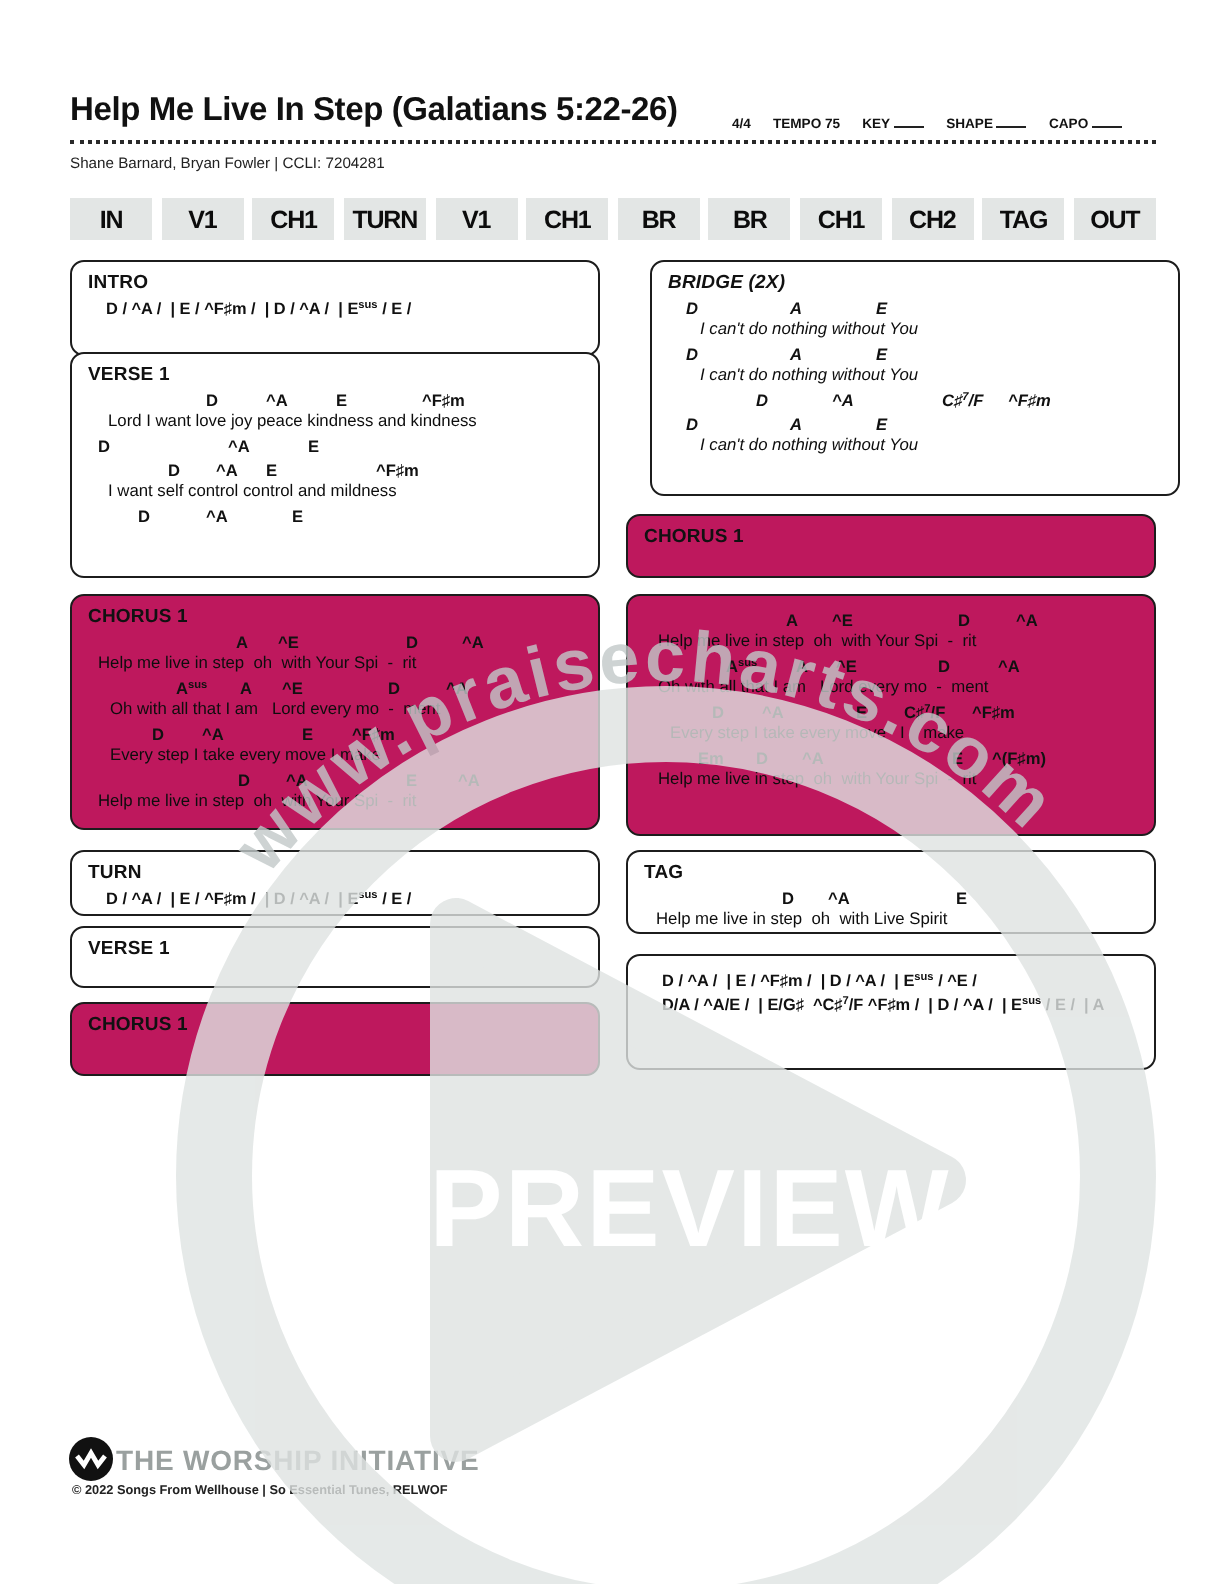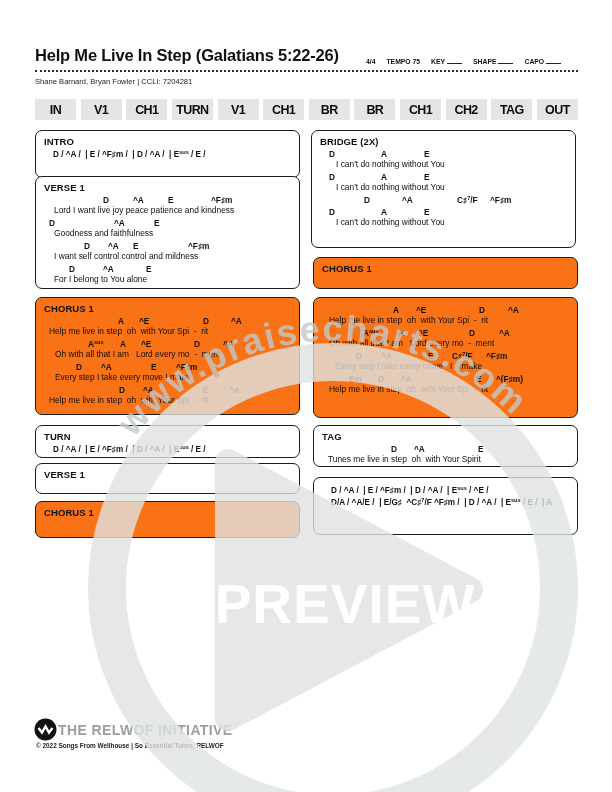--- a/index.html
+++ b/index.html
@@ -12,21 +12,21 @@
   .meta .blank{display:inline-block;width:15px;border-bottom:1px solid #222;height:6px;margin-left:2px;}
   .dotline{left:35px;top:70px;width:543px;border-top:2.2px dotted #2a2a2a;height:0;}
   .authors{left:35px;top:77px;font-size:7.6px;color:#222;}
   
   .nav{left:35px;top:99px;width:543px;display:flex;justify-content:space-between;}
   .nav-btn{background:#e3e6e5;width:41px;height:21px;display:flex;align-items:center;justify-content:center;
            font-weight:bold;font-size:12.5px;letter-spacing:-0.6px;color:#0c0c0c;}
   
   .box{position:absolute;width:265px;border:1.4px solid #1c1c1c;border-radius:7px;background:#fff;
        padding:5px 8px;box-sizing:border-box;overflow:hidden;}
-  .box.gray{background:#f97316;}
+  .box.gray{background:#be185d;}
   .box-label{font-weight:bold;font-size:9.5px;letter-spacing:0.1px;}
   .runline{font-weight:bold;font-size:8.2px;margin-top:3px;margin-left:9px;white-space:pre;
            font-family:"Liberation Sans","DejaVu Sans",sans-serif;}
   .pair{margin-top:2px;}
   .chordrow{position:relative;height:10px;}
   .chord{position:absolute;top:0;font-weight:bold;font-size:8.3px;white-space:pre;}
   .lyric{font-size:8.4px;white-space:pre;line-height:11px;height:11px;color:#0d0d0d;}
   .sup{font-size:5.6px;position:relative;top:-3px;font-weight:bold;}
   
   .brand{left:58px;top:722px;font-size:14px;font-weight:bold;color:#9aa09f;letter-spacing:0.4px;}
@@ -70,46 +70,44 @@
   </div>
 <div class="box" style="left:35px;top:176px;height:113px;">
     <div class="box-label">VERSE 1</div>
     <div class="pair">
       <div class="chordrow">
         <span class="chord" style="left: 59px;">D</span>
         <span class="chord" style="left: 89px;">^A</span>
         <span class="chord" style="left: 124px;">E</span>
         <span class="chord" style="left: 167px;">^F♯m</span>
       </div>
-      <div class="lyric" style="padding-left: 10px;">Lord I want live joy peace patience and kindness</div>
+      <div class="lyric" style="padding-left: 10px;">Lord I want love joy peace kindness and kindness</div>
     </div>
     <div class="pair">
       <div class="chordrow">
         <span class="chord" style="left: 5px;">D</span>
         <span class="chord" style="left: 70px;">^A</span>
         <span class="chord" style="left: 110px;">E</span>
       </div>
-      <div class="lyric" style="padding-left: 10px;">Goodness and faithfulness</div>
     </div>
     <div class="pair">
       <div class="chordrow">
         <span class="chord" style="left: 40px;">D</span>
         <span class="chord" style="left: 64px;">^A</span>
         <span class="chord" style="left: 89px;">E</span>
         <span class="chord" style="left: 144px;">^F♯m</span>
       </div>
       <div class="lyric" style="padding-left: 10px;">I want self control control and mildness</div>
     </div>
     <div class="pair">
       <div class="chordrow">
         <span class="chord" style="left: 25px;">D</span>
         <span class="chord" style="left: 59px;">^A</span>
         <span class="chord" style="left: 102px;">E</span>
       </div>
-      <div class="lyric" style="padding-left: 10px;">For I belong to You alone</div>
     </div>
   </div>
 <div class="box gray" style="left:35px;top:297px;height:118px;">
     <div class="box-label">CHORUS 1</div>
     <div class="pair">
       <div class="chordrow">
         <span class="chord" style="left: 74px;">A</span>
         <span class="chord" style="left: 95px;">^E</span>
         <span class="chord" style="left: 159px;">D</span>
         <span class="chord" style="left: 187px;">^A</span>
@@ -149,21 +147,21 @@
     <div class="box-label">TURN</div>
     <div class="runline"><span>D / ^A /  | E / ^F♯m /  | D / ^A /  | E</span><span class="sup">sus</span><span> / E /</span></div>
   </div>
 <div class="box" style="left:35px;top:463px;height:31px;">
     <div class="box-label">VERSE 1</div>
   </div>
 <div class="box gray" style="left:35px;top:501px;height:37px;">
     <div class="box-label">CHORUS 1</div>
   </div>
 
-<div class="box" style="left:311px;top:130px;height:118px;">
+<div class="box" style="left:325px;top:130px;height:118px;font-style:italic;">
     <div class="box-label">BRIDGE (2X)</div>
     <div class="pair">
       <div class="chordrow">
         <span class="chord" style="left: 9px;">D</span>
         <span class="chord" style="left: 61px;">A</span>
         <span class="chord" style="left: 104px;">E</span>
       </div>
       <div class="lyric" style="padding-left: 16px;">I can't do nothing without You</div>
     </div>
     <div class="pair">
@@ -236,33 +234,33 @@
     </div>
   </div>
 <div class="box" style="left:313px;top:425px;height:42px;">
     <div class="box-label">TAG</div>
     <div class="pair">
       <div class="chordrow">
         <span class="chord" style="left: 69px;">D</span>
         <span class="chord" style="left: 92px;">^A</span>
         <span class="chord" style="left: 156px;">E</span>
       </div>
-      <div class="lyric" style="padding-left: 6px;">Tunes me live in step  oh  with Your Spirit</div>
+      <div class="lyric" style="padding-left: 6px;">Help me live in step  oh  with Live Spirit</div>
     </div>
   </div>
 <div class="box" style="left:313px;top:477px;height:58px;">
     <div class="runline"><span>D / ^A /  | E / ^F♯m /  | D / ^A /  | E</span><span class="sup">sus</span><span> / ^E /</span></div>
     <div class="runline"><span>D/A / ^A/E /  | E/G♯  ^C♯</span><span class="sup">7</span><span>/F ^F♯m /  | D / ^A /  | E</span><span class="sup">sus</span><span> / E /  | A</span></div>
   </div>
 
 <svg class="abs logo" width="23" height="23" viewBox="0 0 23 23">
   <circle cx="11.5" cy="11.5" r="11" fill="#111"></circle>
   <polyline points="4.5,10 8,14.5 11.5,8.5 15,14.5 18.5,10" fill="none" stroke="#fff" stroke-width="2.4" stroke-linejoin="miter"></polyline>
 </svg>
-<div class="abs brand">THE RELWOF INITIATIVE</div>
+<div class="abs brand">THE WORSHIP INITIATIVE</div>
 <div class="abs copyright">© 2022 Songs From Wellhouse | So Essential Tunes, RELWOF</div>
 
 <svg class="abs wm" viewBox="0 0 612 792">
   <g opacity="0.8">
     <circle cx="333" cy="588" r="226" fill="none" stroke="#dfe3e2" stroke-width="38"></circle>
     <path d="M228,462 L228,718 L470,590 Z" fill="#dfe3e2" stroke="#dfe3e2" stroke-width="26" stroke-linejoin="round"></path>
     <path id="arcpath" d="M128,446 A252,252 0 0 1 538,446" fill="none"></path>
     <text font-size="36" font-weight="bold" letter-spacing="2" fill="#c2c9c9" font-family="Liberation Sans, DejaVu Sans, sans-serif">
       <textPath href="#arcpath" startOffset="10">www.praisecharts.com</textPath>
     </text>

